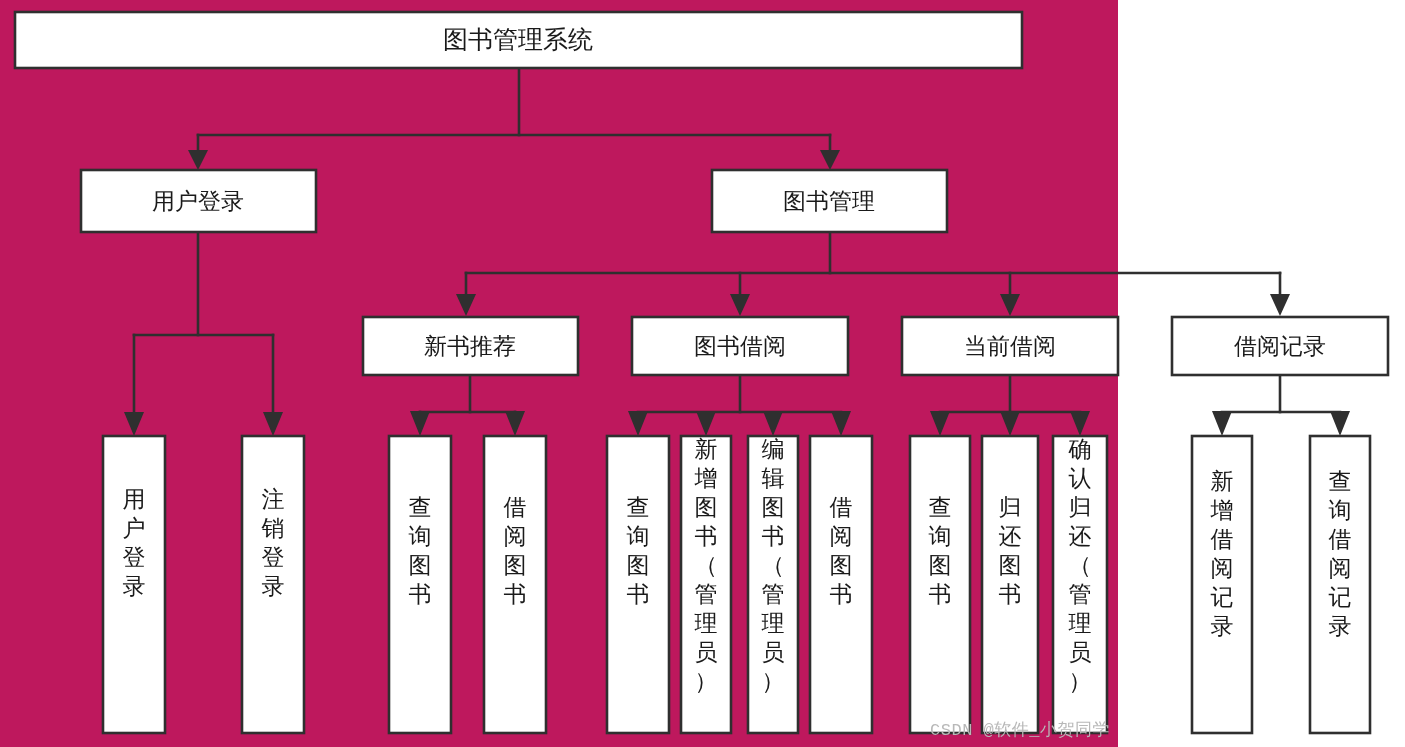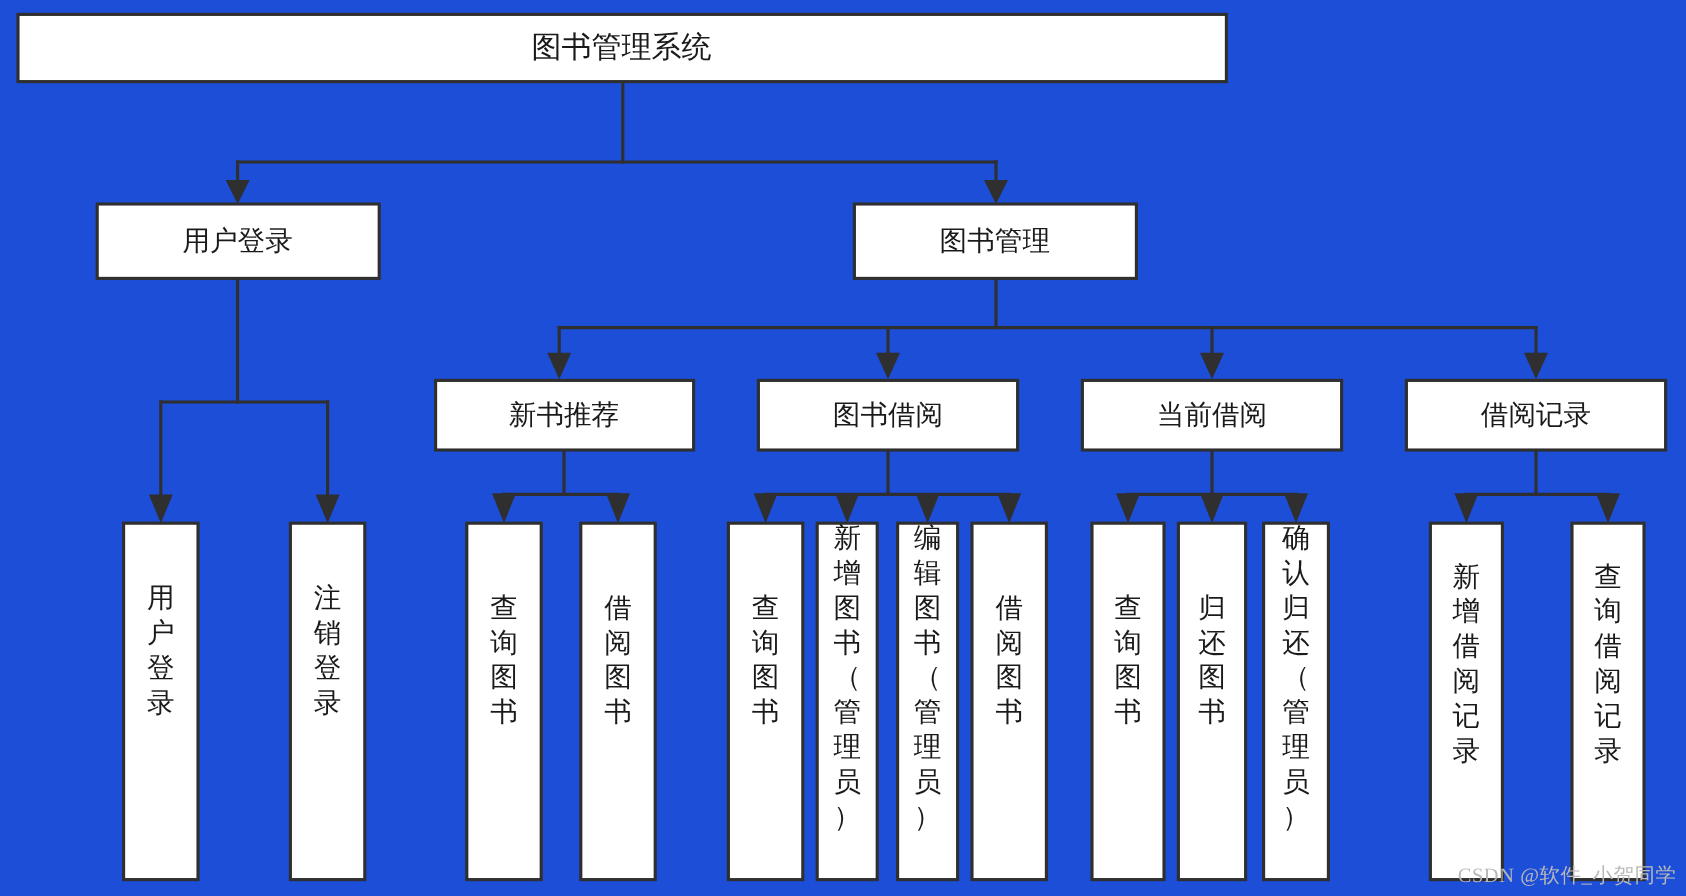--- a/index.html
+++ b/index.html
@@ -8,23 +8,23 @@
     background: #ffffff;
   }
   body {
     width: 1405px;
     height: 747px;
     font-family: "DejaVu Sans", "Liberation Sans", sans-serif;
     overflow: hidden;
   }
   #diagram-root {
     position: relative;
-    width: 1405px;
+    width: 1118px;
     height: 747px;
-    background: #1d4ed8;
+    background: #be185d;
   }
   svg#flow-svg {
     position: absolute;
     top: 0;
     left: 0;
     width: 1405px;
     height: 747px;
     display: block;
   }
   .node-box {
@@ -55,21 +55,21 @@
     stroke-linecap: square;
   }
   .arrow-head {
     fill: #2f2f2f;
     stroke: none;
   }
   .watermark {
     position: absolute;
     right: 8px;
     bottom: 6px;
-    font-family: Liberation Serif, serif;
+    font-family: Liberation Mono, monospace;
     font-size: 17px;
     color: #b8b8b8;
     letter-spacing: 0.5px;
     white-space: nowrap;
     user-select: none;
   }
 </style>
 </head>
 <body>
 

